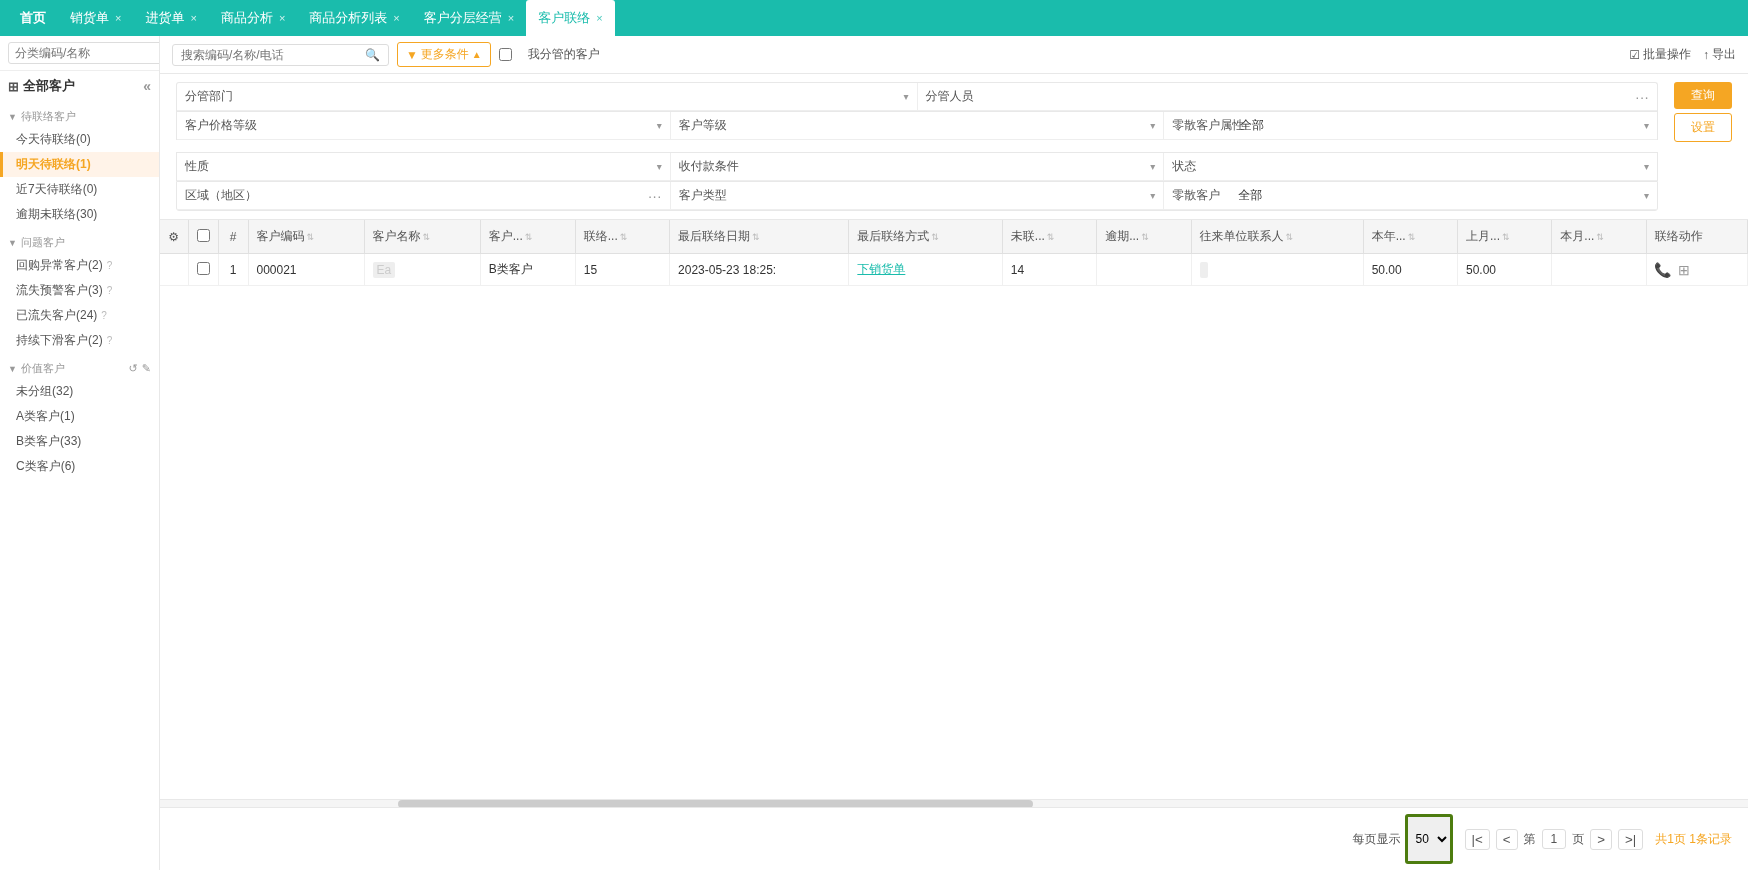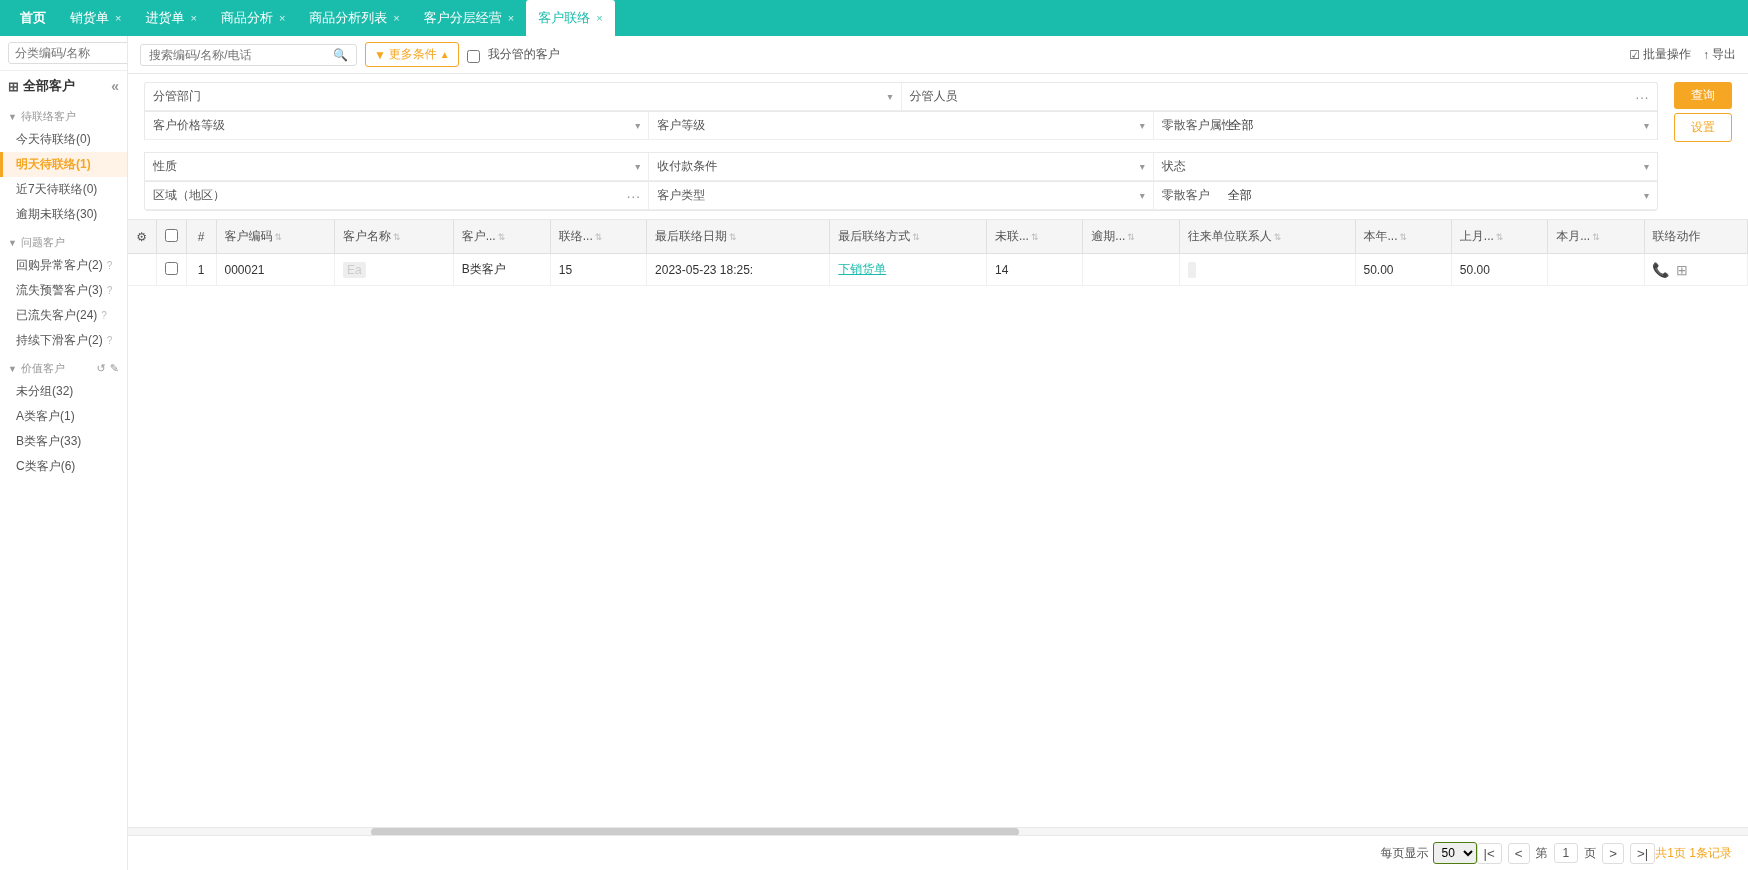--- a/index.html
+++ b/index.html
@@ -9,21 +9,21 @@
     .top-nav { display: flex; align-items: center; background: #1abcac; height: 36px; padding: 0 8px; }
     .top-nav .nav-item { color: #fff; padding: 7px 12px; font-size: 13px; cursor: pointer; height: 36px; display: flex; align-items: center; white-space: nowrap; }
     .top-nav .nav-item.active { background: #fff; color: #1abcac; border-radius: 3px 3px 0 0; }
     .top-nav .nav-item .close-x { margin-left: 6px; font-size: 11px; opacity: 0.8; }
     .nav-home { font-weight: bold; }
 
     
     .main-layout { display: flex; height: calc(100vh - 36px); overflow: hidden; }
 
     
-    .sidebar { width: 128px; background: #fff; border-right: 1px solid #e8e8e8; overflow-y: auto; flex-shrink: 0; }
+    .sidebar { width: 160px; background: #fff; border-right: 1px solid #e8e8e8; overflow-y: auto; flex-shrink: 0; }
     .sidebar-search { padding: 6px 8px; border-bottom: 1px solid #eee; display: flex; align-items: center; }
     .sidebar-search input { border: 1px solid #ddd; border-radius: 3px; padding: 3px 6px; font-size: 12px; flex: 1; outline: none; }
     .sidebar-all { display: flex; align-items: center; font-weight: bold; font-size: 13px; padding: 6px 8px; cursor: pointer; color: #333; }
     .sidebar-all .collapse-icon { margin-left: auto; color: #999; font-size: 14px; }
     .sidebar-all .grid-icon { margin-right: 4px; color: #555; }
 
     .sidebar-group-title { color: #999; font-size: 11px; padding: 8px 8px 3px 8px; display: flex; align-items: center; }
     .sidebar-group-title::before { content: '▼'; font-size: 9px; margin-right: 4px; }
     .sidebar-item { padding: 4px 8px 4px 16px; cursor: pointer; color: #555; display: flex; align-items: center; }
     .sidebar-item.active { background: #fff3e8; color: #f5a623; font-weight: bold; border-left: 3px solid #f5a623; padding-left: 13px; }
@@ -32,21 +32,21 @@
     
     .content { flex: 1; display: flex; flex-direction: column; overflow: hidden; background: #f0abfc; }
 
     
     .toolbar { background: #fff; padding: 6px 12px; display: flex; align-items: center; border-bottom: 1px solid #e8e8e8; gap: 8px; }
     .toolbar-search { display: flex; align-items: center; border: 1px solid #ddd; border-radius: 3px; padding: 3px 8px; background: #fff; }
     .toolbar-search input { border: none; outline: none; font-size: 12px; width: 180px; }
     .toolbar-search .search-icon { color: #1abcac; cursor: pointer; margin-left: 4px; }
     .filter-btn { display: flex; align-items: center; color: #f5a623; cursor: pointer; font-size: 12px; border: 1px solid #f5a623; border-radius: 3px; padding: 3px 8px; gap: 3px; }
     .filter-btn .arrow { font-size: 10px; }
-    .checkbox-label { display: flex; align-items: flex-end; gap: 8px; color: #555; cursor: pointer; font-size: 12px; }
+    .checkbox-label { display: flex; align-items: center; gap: 16px; color: #555; cursor: pointer; font-size: 12px; }
     .toolbar-right { margin-left: auto; display: flex; align-items: center; gap: 12px; }
     .bulk-op { color: #555; cursor: pointer; font-size: 12px; display: flex; align-items: center; gap: 3px; }
     .export-btn { color: #555; cursor: pointer; font-size: 12px; display: flex; align-items: center; gap: 3px; }
 
     
     .filter-panel { background: #fff; border-bottom: 1px solid #e8e8e8; padding: 8px 16px; }
     .filter-cell { flex: 1; display: flex; align-items: center; gap: 6px; padding: 2px 8px; border-bottom: 1px solid #eee; min-height: 28px; }
     .filter-cell:not(:last-child) { border-right: 1px solid #eee; }
     .filter-label { color: #555; font-size: 12px; white-space: nowrap; min-width: 60px; }
     .filter-select { display: flex; align-items: center; justify-content: space-between; cursor: pointer; width: 100%; }
@@ -66,23 +66,23 @@
     td { padding: 7px 8px; border-bottom: 1px solid #f0f0f0; border-right: 1px solid #f0f0f0; color: #333; white-space: nowrap; }
     .link-text { color: #1abcac; text-decoration: underline; cursor: pointer; }
     .action-icons { display: flex; gap: 6px; }
     .action-icon { color: #999; cursor: pointer; font-size: 14px; }
     .col-gear { width: 28px; text-align: center; }
     .col-cb { width: 28px; text-align: center; }
     .col-num { width: 30px; text-align: center; }
     .masked { color: #ccc; background: #eee; border-radius: 2px; padding: 1px 4px; text-align: right; }
 
     
-    .footer { background: #fff; border-top: 1px solid #e8e8e8; padding: 6px 16px; display: flex; align-items: center; justify-content: flex-end; font-size: 12px; color: #555; }
+    .footer { background: #fff; border-top: 1px solid #e8e8e8; padding: 6px 16px; display: flex; align-items: center; justify-content: flex-end; gap: 12px; font-size: 12px; color: #555; }
     .footer-page-size { display: flex; align-items: center; gap: 4px; }
-    .footer-page-size select { border: 1px solid #4d7c0f; border-radius: 3px; padding: 2px 4px; font-size: 12px; }
+    .footer-page-size select { border: 3px solid #4d7c0f; border-radius: 3px; padding: 14px 4px; font-size: 12px; }
     .footer-nav { display: flex; align-items: center; gap: 6px; }
     .footer-nav button { border: 1px solid #ddd; background: #fff; border-radius: 3px; padding: 2px 6px; cursor: pointer; color: #555; }
     .footer-nav .current-page { border: 1px solid #ddd; border-radius: 3px; padding: 2px 8px; }
     .footer-total { color: #f5a623; }
 
     
     .scrollbar-area { height: 8px; background: #f5f5f5; border-top: 1px solid #e8e8e8; }
     .scrollbar-thumb { height: 8px; width: 40%; background: #ccc; border-radius: 4px; margin-left: 15%; }
   </style>
 </head>

